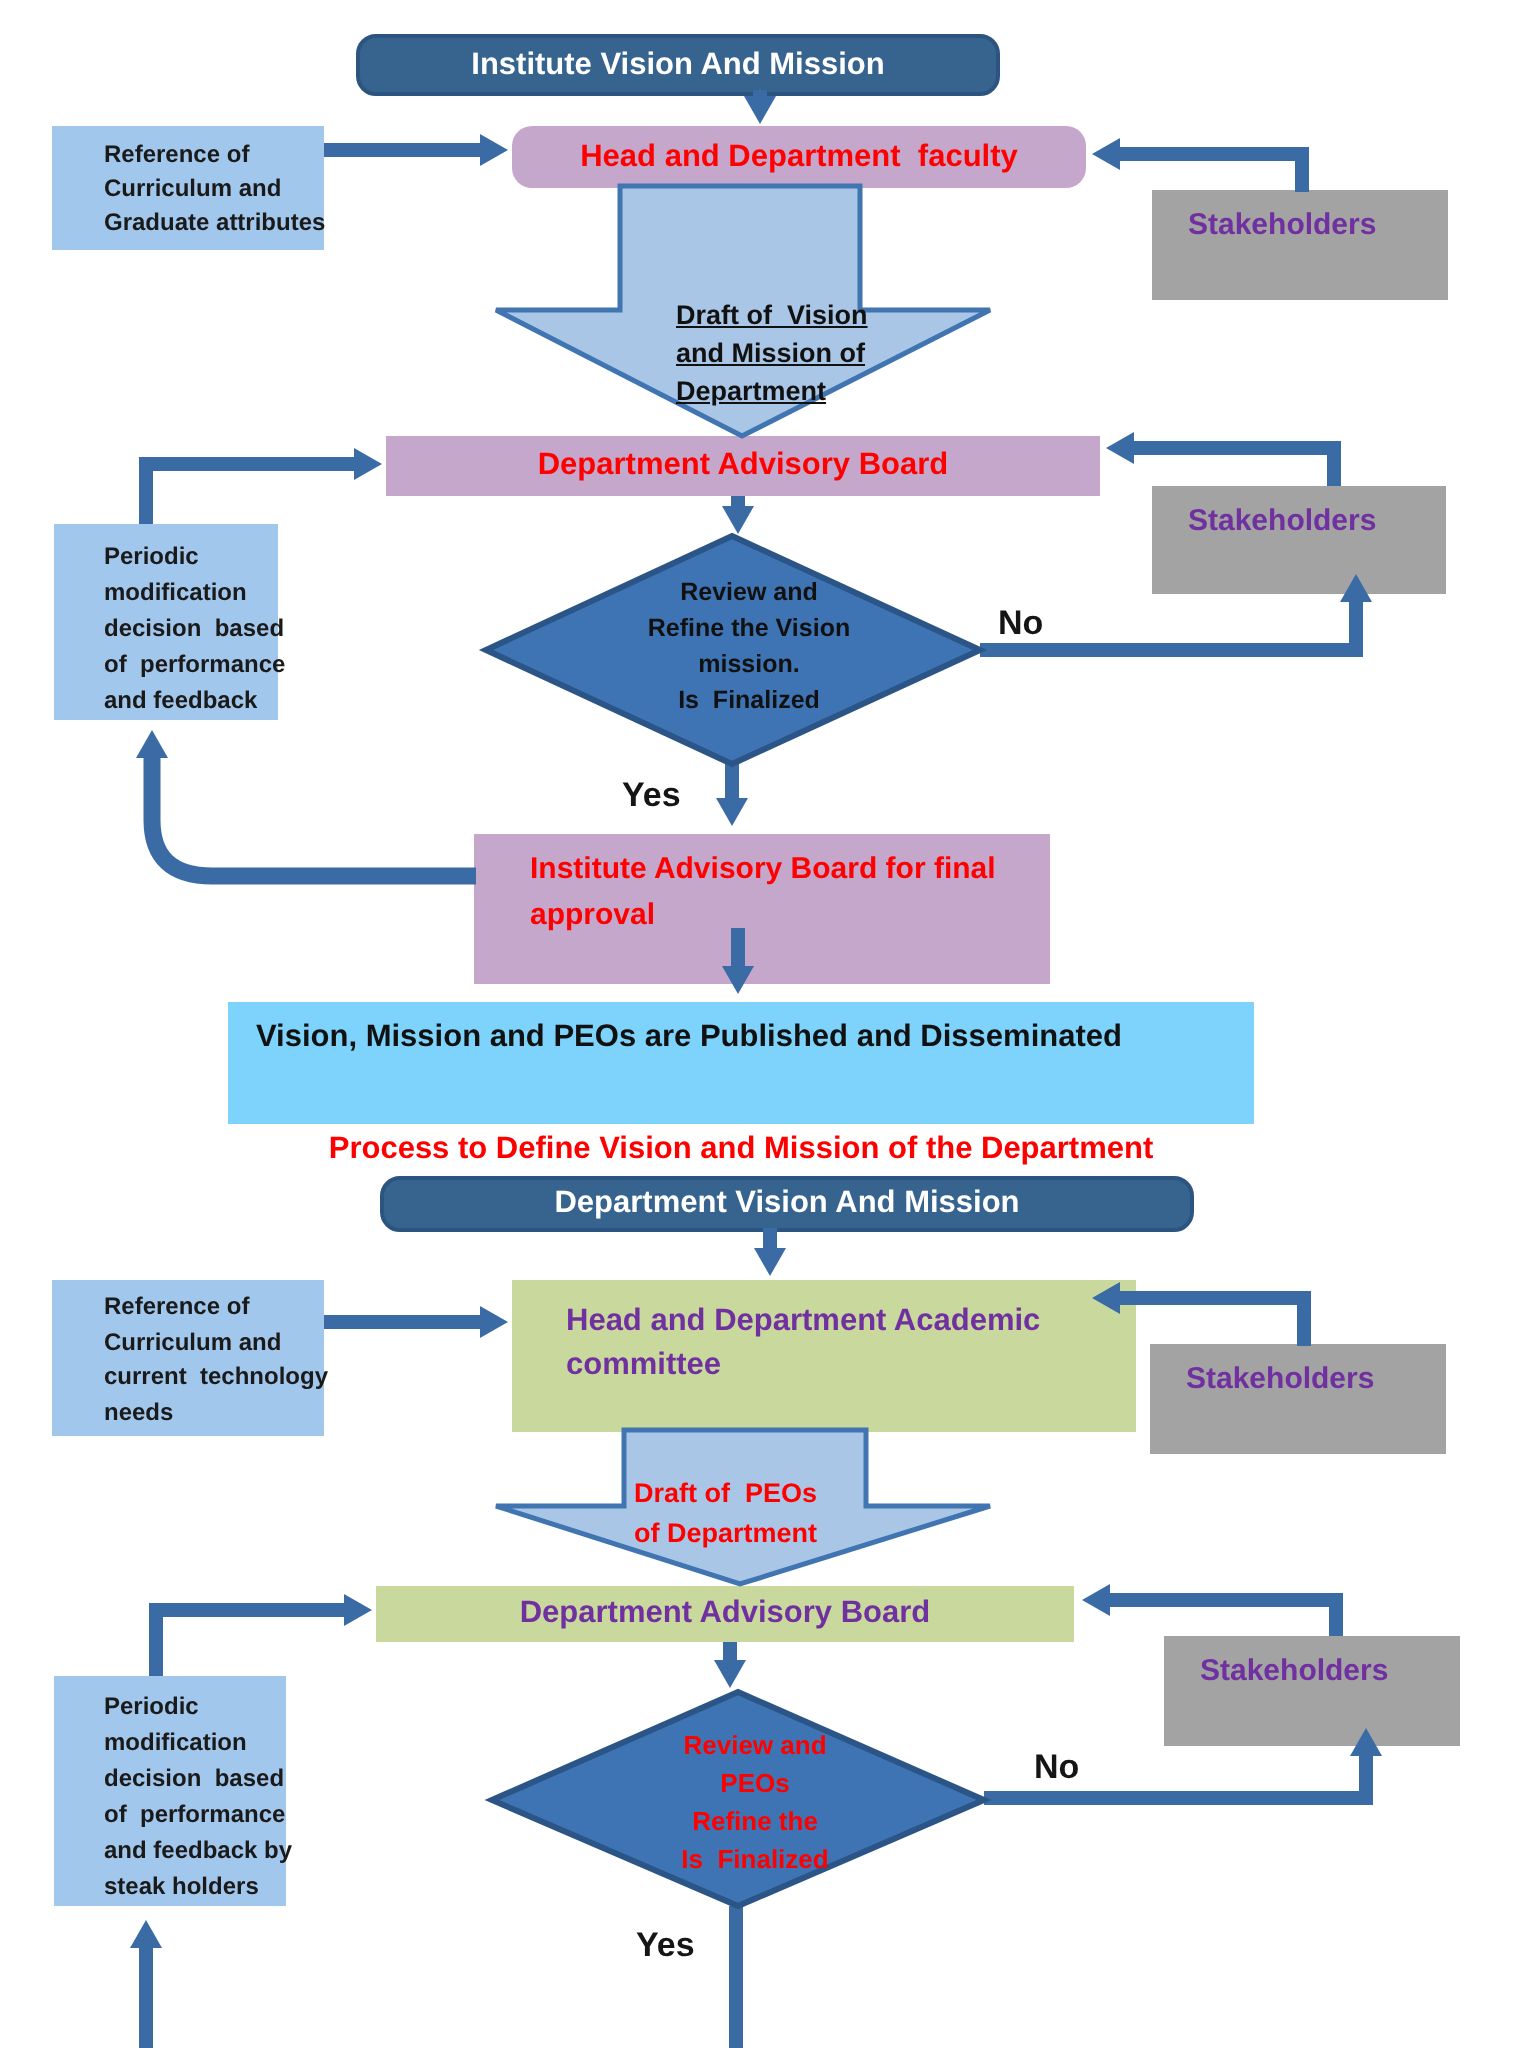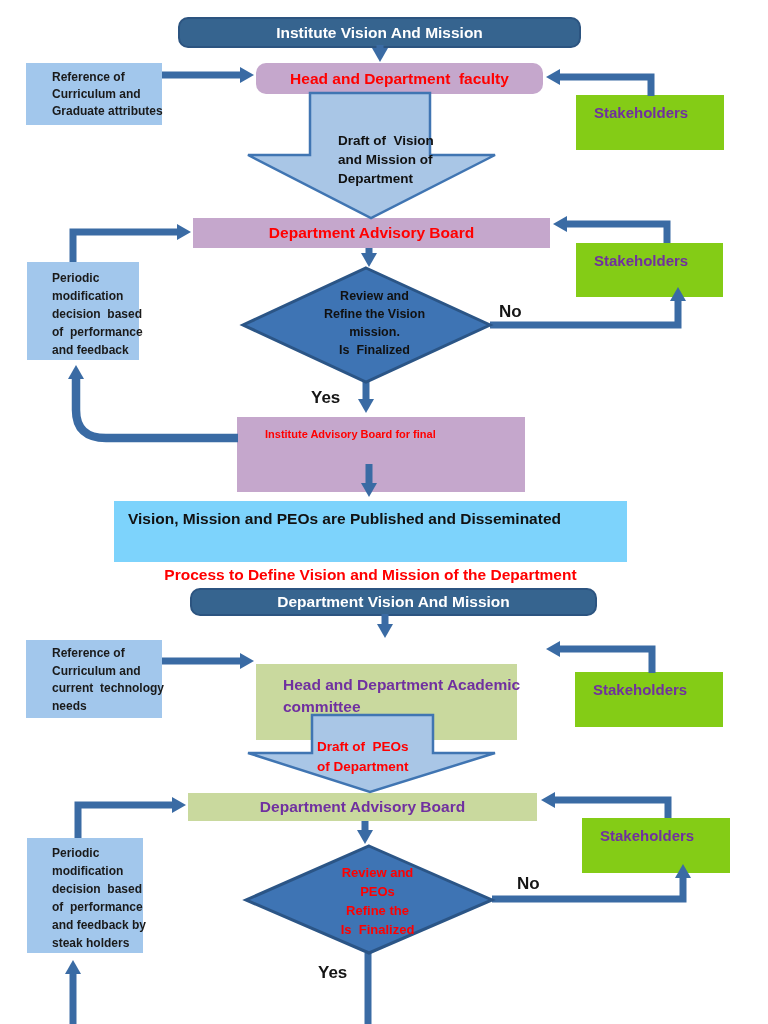--- a/index.html
+++ b/index.html
@@ -7,35 +7,35 @@
         font-family:"Liberation Sans",sans-serif;}
   .abs{position:absolute;box-sizing:border-box;}
   .txt{font-weight:700;}
   .ln{display:block;white-space:pre;padding-left:17px;}
   .one{white-space:pre;}
   
   .termbar{background:#36648F;border:2px solid #2C5480;border-radius:10px;color:#ffffff;
            font-size:15.5px;text-align:center;z-index:1;}
   .mauve{background:#C5A7CC;z-index:1;}
   .lblue{background:#A2C7EC;color:#1a1a1a;z-index:1;}
-  .stkblue{background:#84cc16;color:#7030A0;z-index:1;}
+  .stkblue{background:#a3a3a3;color:#7030A0;z-index:1;}
   .lgreen{background:#C9D99E;color:#7030A0;z-index:1;}
   .olive{background:#7dd3fc;color:#111111;z-index:1;}
   .redtx{color:#FF0000;}
   .blacktx{color:#111111;}
   svg.overlay{position:absolute;left:0;top:0;z-index:5;pointer-events:none;}
   .lbl{z-index:10;font-weight:700;}
   .yn{z-index:10;font-weight:700;font-size:17px;color:#151515;white-space:pre;}
 </style>
 </head>
 <body>
 
 <div class="page">
 
-  <div class="abs txt termbar one" style="left:178px;top:17px;width:403px;height:31px;line-height:27px;">Institute Vision And Mission</div>
+  <div class="abs txt termbar one" style="left:178px;top:17px;width:322px;height:31px;line-height:27px;">Institute Vision And Mission</div>
 
   <div class="abs txt lblue" style="left:26px;top:63px;width:136px;height:62px;padding:6px 2px 0 9px;font-size:12px;line-height:17px;">
     <span class="ln">Reference of</span>
     <span class="ln">Curriculum and</span>
     <span class="ln">Graduate attributes</span>
   </div>
 
   <div class="abs txt mauve redtx one" style="left:256px;top:63px;width:287px;height:31px;line-height:31px;text-align:center;font-size:15.5px;border-radius:10px;">Head and Department  faculty</div>
 
   <div class="abs txt stkblue one" style="left:576px;top:95px;width:148px;height:55px;padding:9px 0 0 18px;font-size:15px;">Stakeholders</div>
@@ -45,38 +45,39 @@
   <div class="abs txt stkblue one" style="left:576px;top:243px;width:147px;height:54px;padding:9px 0 0 18px;font-size:15px;">Stakeholders</div>
 
   <div class="abs txt lblue" style="left:27px;top:262px;width:112px;height:98px;padding:7px 2px 0 8px;font-size:12px;line-height:18px;">
     <span class="ln">Periodic</span>
     <span class="ln">modification</span>
     <span class="ln">decision  based</span>
     <span class="ln">of  performance</span>
     <span class="ln">and feedback</span>
   </div>
 
-  <div class="abs txt mauve redtx" style="left:237px;top:417px;width:288px;height:75px;padding:6px 6px 0 11px;font-size:11px;line-height:23px;">
+  <div class="abs txt mauve redtx" style="left:237px;top:417px;width:288px;height:75px;padding:6px 6px 0 11px;font-size:15px;line-height:23px;">
     <span class="ln">Institute Advisory Board for final</span>
+    <span class="ln">approval</span>
   </div>
 
   <div class="abs txt olive one" style="left:114px;top:501px;width:513px;height:61px;padding:9px 0 0 14px;font-size:15.5px;">Vision, Mission and PEOs are Published and Disseminated</div>
 
   <div class="abs txt redtx one" style="left:114px;top:566px;width:513px;text-align:center;font-size:15.5px;">Process to Define Vision and Mission of the Department</div>
 
   <div class="abs txt termbar one" style="left:190px;top:588px;width:407px;height:28px;line-height:24px;">Department Vision And Mission</div>
 
   <div class="abs txt lblue" style="left:26px;top:640px;width:136px;height:78px;padding:5px 2px 0 9px;font-size:12px;line-height:17.5px;">
     <span class="ln">Reference of</span>
     <span class="ln">Curriculum and</span>
     <span class="ln">current  technology</span>
     <span class="ln">needs</span>
   </div>
 
-  <div class="abs txt lgreen" style="left:256px;top:640px;width:261px;height:76px;padding:10px 6px 0 10px;font-size:15.5px;line-height:22px;margin-top:24px;">
+  <div class="abs txt lgreen" style="left:256px;top:640px;width:312px;height:76px;padding:10px 6px 0 10px;font-size:15.5px;line-height:22px;">
     <span class="ln">Head and Department Academic</span>
     <span class="ln">committee</span>
   </div>
 
   <div class="abs txt stkblue one" style="left:575px;top:672px;width:148px;height:55px;padding:9px 0 0 18px;font-size:15px;">Stakeholders</div>
 
   <div class="abs txt lgreen one" style="left:188px;top:793px;width:349px;height:28px;line-height:28px;text-align:center;font-size:15.5px;">Department Advisory Board</div>
 
   <div class="abs txt stkblue one" style="left:582px;top:818px;width:148px;height:55px;padding:9px 0 0 18px;font-size:15px;">Stakeholders</div>
 
@@ -115,21 +116,21 @@
       <path d="M492,899 L683,899 L683,877" marker-end="url(#ah)"></path>
       <path d="M368,953 L368,1024"></path>
       <path d="M73,1024 L73,973" marker-end="url(#ah)"></path>
     </g>
     <polygon points="310,93 430,93 430,155 495,155 371,218 248,155 310,155" fill="#A9C6E6" stroke="#4075B2" stroke-width="2.5"></polygon>
     <polygon points="312,715 433,715 433,753 495,753 370,792 248,753 312,753" fill="#A9C6E6" stroke="#4075B2" stroke-width="2.5"></polygon>
     <polygon points="366,268 490,325 366,382 243,325" fill="#3E74B4" stroke="#2B5586" stroke-width="3"></polygon>
     <polygon points="369,846 492,900 369,953 246,900" fill="#3E74B4" stroke="#2B5586" stroke-width="3"></polygon>
   </svg>
 
-  <div class="abs lbl blacktx" style="left:321px;top:131px;width:130px;font-size:13.5px;line-height:19px;">
+  <div class="abs lbl blacktx" style="left:321px;top:148px;width:130px;font-size:13.5px;line-height:19px;text-decoration:underline;">
     <span class="ln">Draft of  Vision</span>
     <span class="ln">and Mission of</span>
     <span class="ln">Department</span>
   </div>
 
   <div class="abs lbl blacktx" style="left:266px;top:287px;width:200px;text-align:center;font-size:12.5px;line-height:18px;">
     <span class="ln">Review and</span>
     <span class="ln">Refine the Vision</span>
     <span class="ln">mission.</span>
     <span class="ln">Is  Finalized</span>

